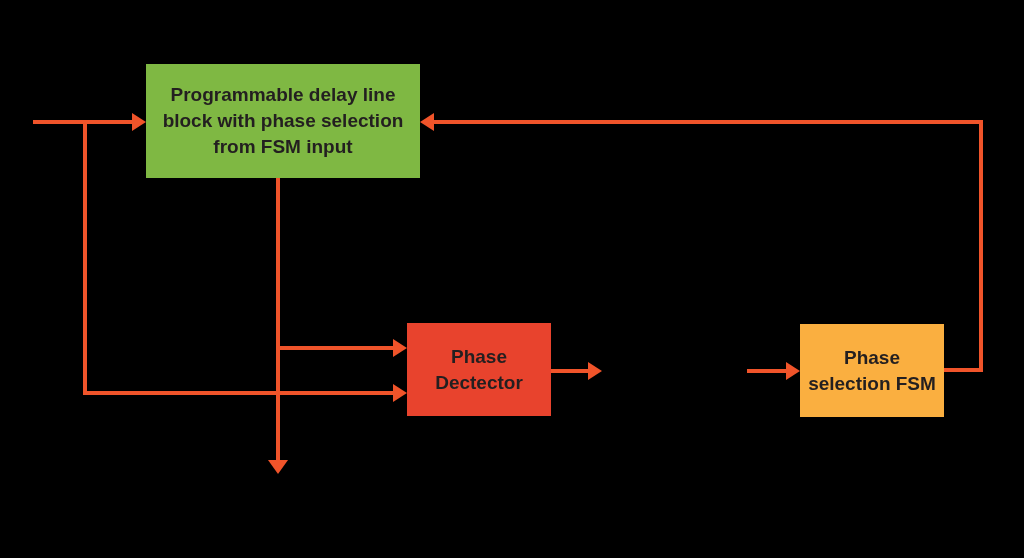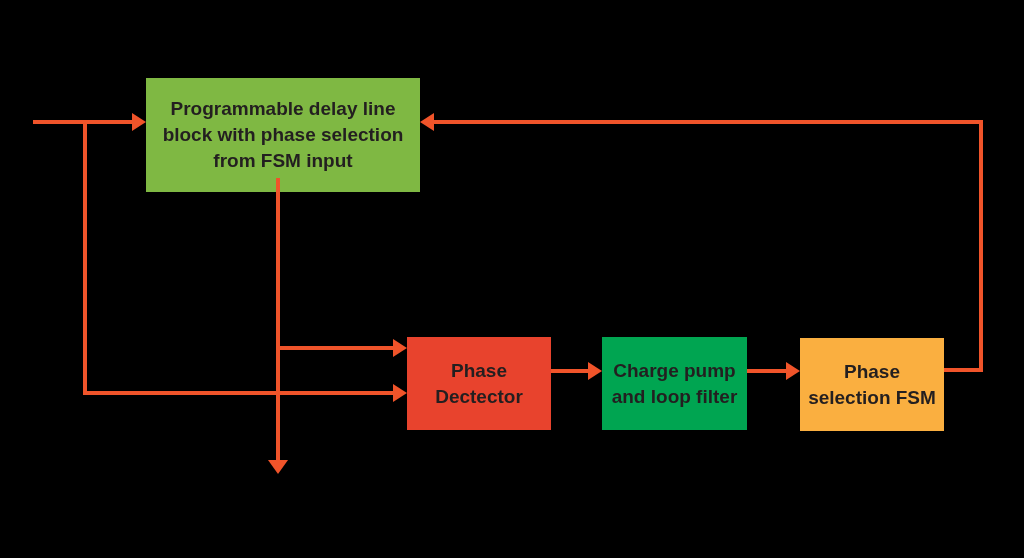--- a/index.html
+++ b/index.html
@@ -9,21 +9,20 @@
     height: 558px;
     background: var(--bg, #000000);
     font-family: "Liberation Sans", sans-serif;
     overflow: hidden;
   }
   .block {
     position: absolute;
     display: flex;
     align-items: center;
     justify-content: center;
-    margin-top: 14px;
   }
   .block-label {
     display: block;
     width: 100%;
     text-align: center;
     white-space: pre-line;
     font-weight: bold;
     font-size: 19px;
     line-height: 26px;
     color: var(--text, #231F20);
@@ -62,24 +61,20 @@
     <span class="block-label">Programmable delay line
 block with phase selection
 from FSM input</span>
   </div>
 
   <div class="block" style="left: 407px; top: 323px; width: 144px; height: 93px; background: rgb(232, 67, 45);">
     <span class="block-label">Phase
 Dectector</span>
   </div>
 
-  <div class="block" style="left: 602px; top: 323px; width: 145px; height: 93px; background: rgb(0, 165, 81);">
-    <span class="block-label">Charge pump
-and loop filter</span>
-  </div>
 
   <div class="block" style="left: 800px; top: 324px; width: 144px; height: 93px; background: rgb(250, 175, 64);">
     <span class="block-label">Phase
 selection FSM</span>
   </div>
 
   <div class="wire" style="left:33px; top:120px; width:99px; height:4px;"></div>
   <div class="ah ah-right" style="left:132px; top:113px;"></div>
 
   <div class="wire" style="left:83px; top:120px; width:4px; height:275px;"></div>

